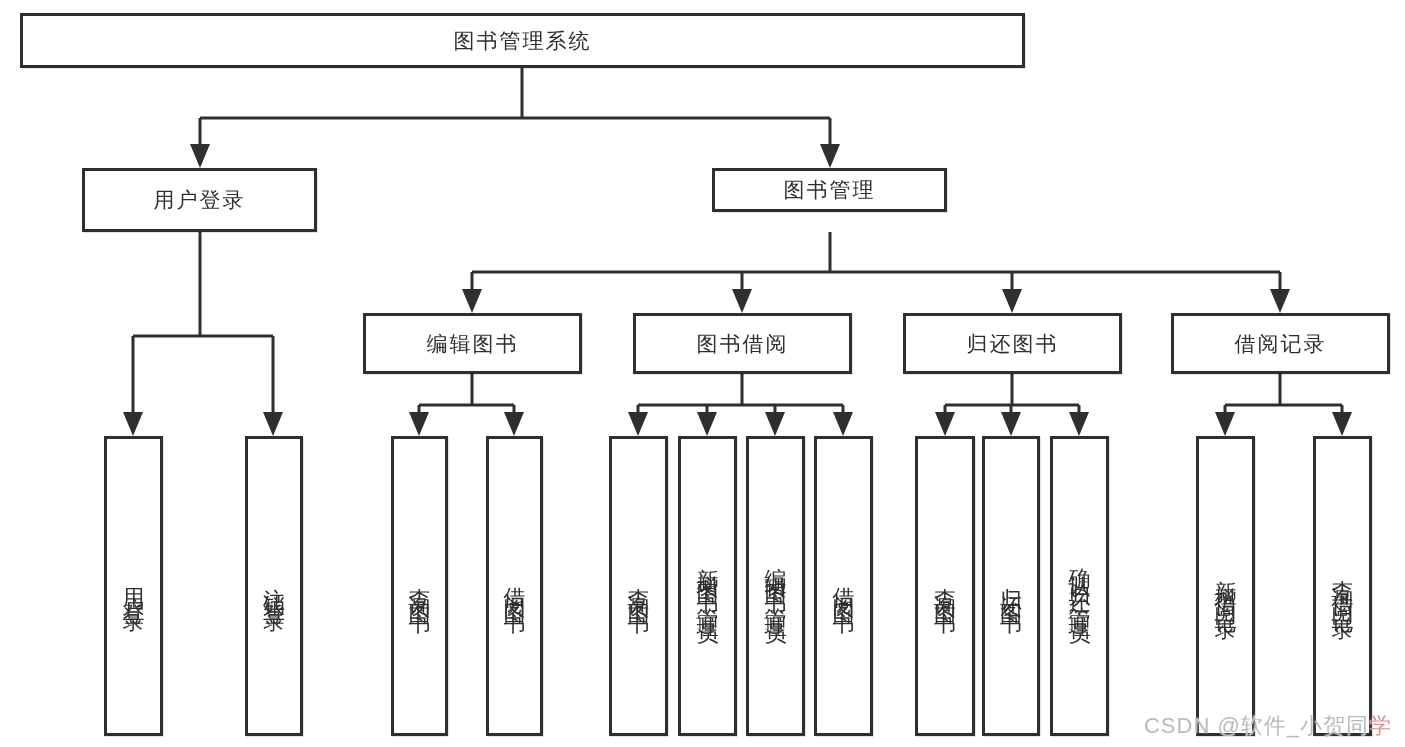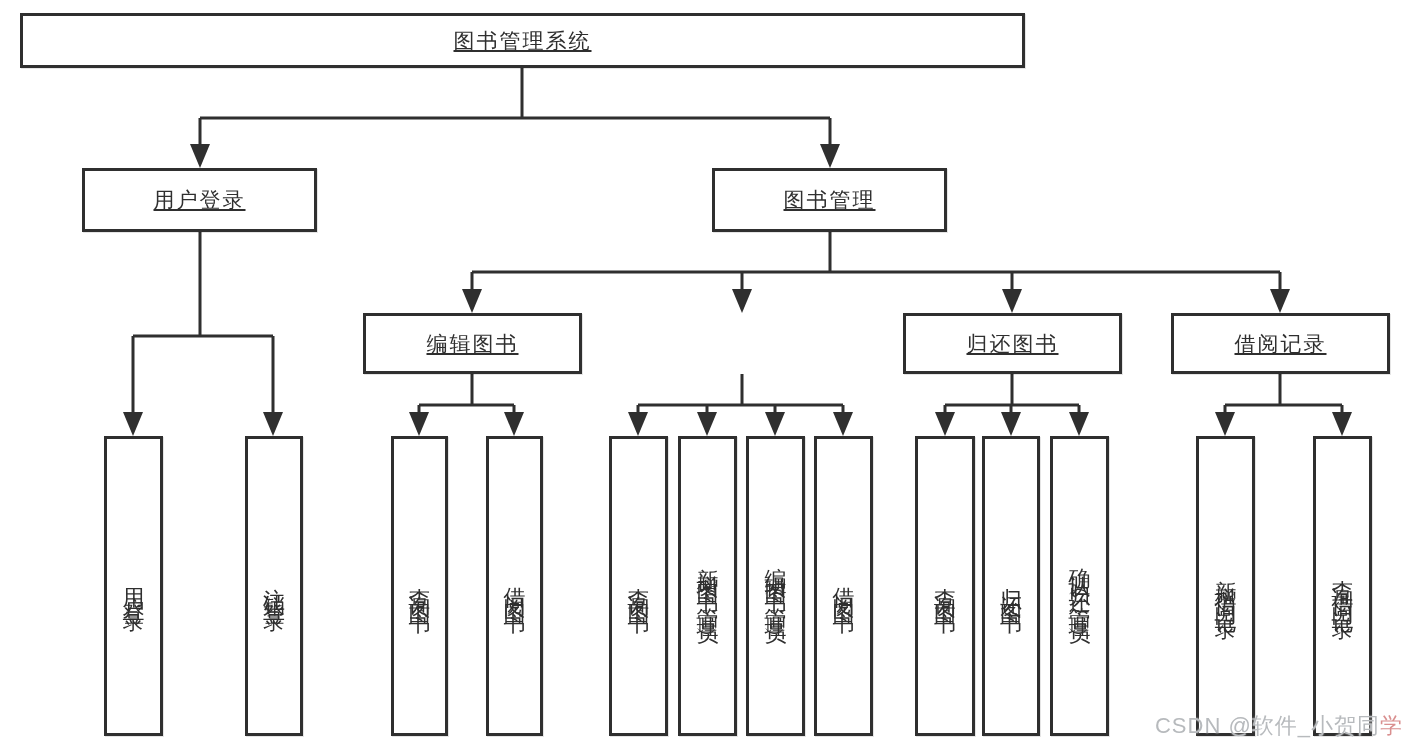--- a/index.html
+++ b/index.html
@@ -30,33 +30,32 @@
     display: flex;
     align-items: center;
     justify-content: center;
     z-index: 1;
     box-shadow: 1px 1px 0 rgba(0,0,0,0.10);
   }
   .node.h .lbl {
     font-size: 21px;
     letter-spacing: 2px;
     white-space: nowrap;
-    text-decoration: underline;
   }
   .node.v .lbl {
     writing-mode: vertical-rl;
     text-orientation: mixed;
     font-size: 22px;
     letter-spacing: 8px;
     line-height: 1;
     white-space: nowrap;
   }
   .watermark {
     position: absolute;
-    right: 2px;
+    right: 13px;
     bottom: 6px;
     z-index: 2;
     font-size: 22px;
     color: #b7babd;
     letter-spacing: 1px;
     text-shadow: 0 0 2px #ffffff;
     white-space: nowrap;
     text-align: right;
   }
   .watermark .accent { color: #d98f8f; }
@@ -106,26 +105,29 @@
     </g>
   </svg>
 
   <div class="node h" style="left:20px; top:13px; width:1005px; height:55px;">
     <span class="lbl">图书管理系统</span>
   </div>
 
   <div class="node h" style="left:82px; top:168px; width:235px; height:64px;">
     <span class="lbl">用户登录</span>
   </div>
-  <div class="node h" style="left:712px; top:168px; width:235px; height:64px;">
+  <div class="node h" style="left:712px; top:168px; width:235px; height:44px;">
     <span class="lbl">图书管理</span>
   </div>
 
   <div class="node h" style="left:363px; top:313px; width:219px; height:61px;">
     <span class="lbl">编辑图书</span>
+  </div>
+  <div class="node h" style="left:633px; top:313px; width:219px; height:61px;">
+    <span class="lbl">图书借阅</span>
   </div>
   <div class="node h" style="left:903px; top:313px; width:219px; height:61px;">
     <span class="lbl">归还图书</span>
   </div>
   <div class="node h" style="left:1171px; top:313px; width:219px; height:61px;">
     <span class="lbl">借阅记录</span>
   </div>
 
   <div class="node v" style="left:104px; top:436px; width:59px; height:300px;">
     <span class="lbl">用户登录</span>

